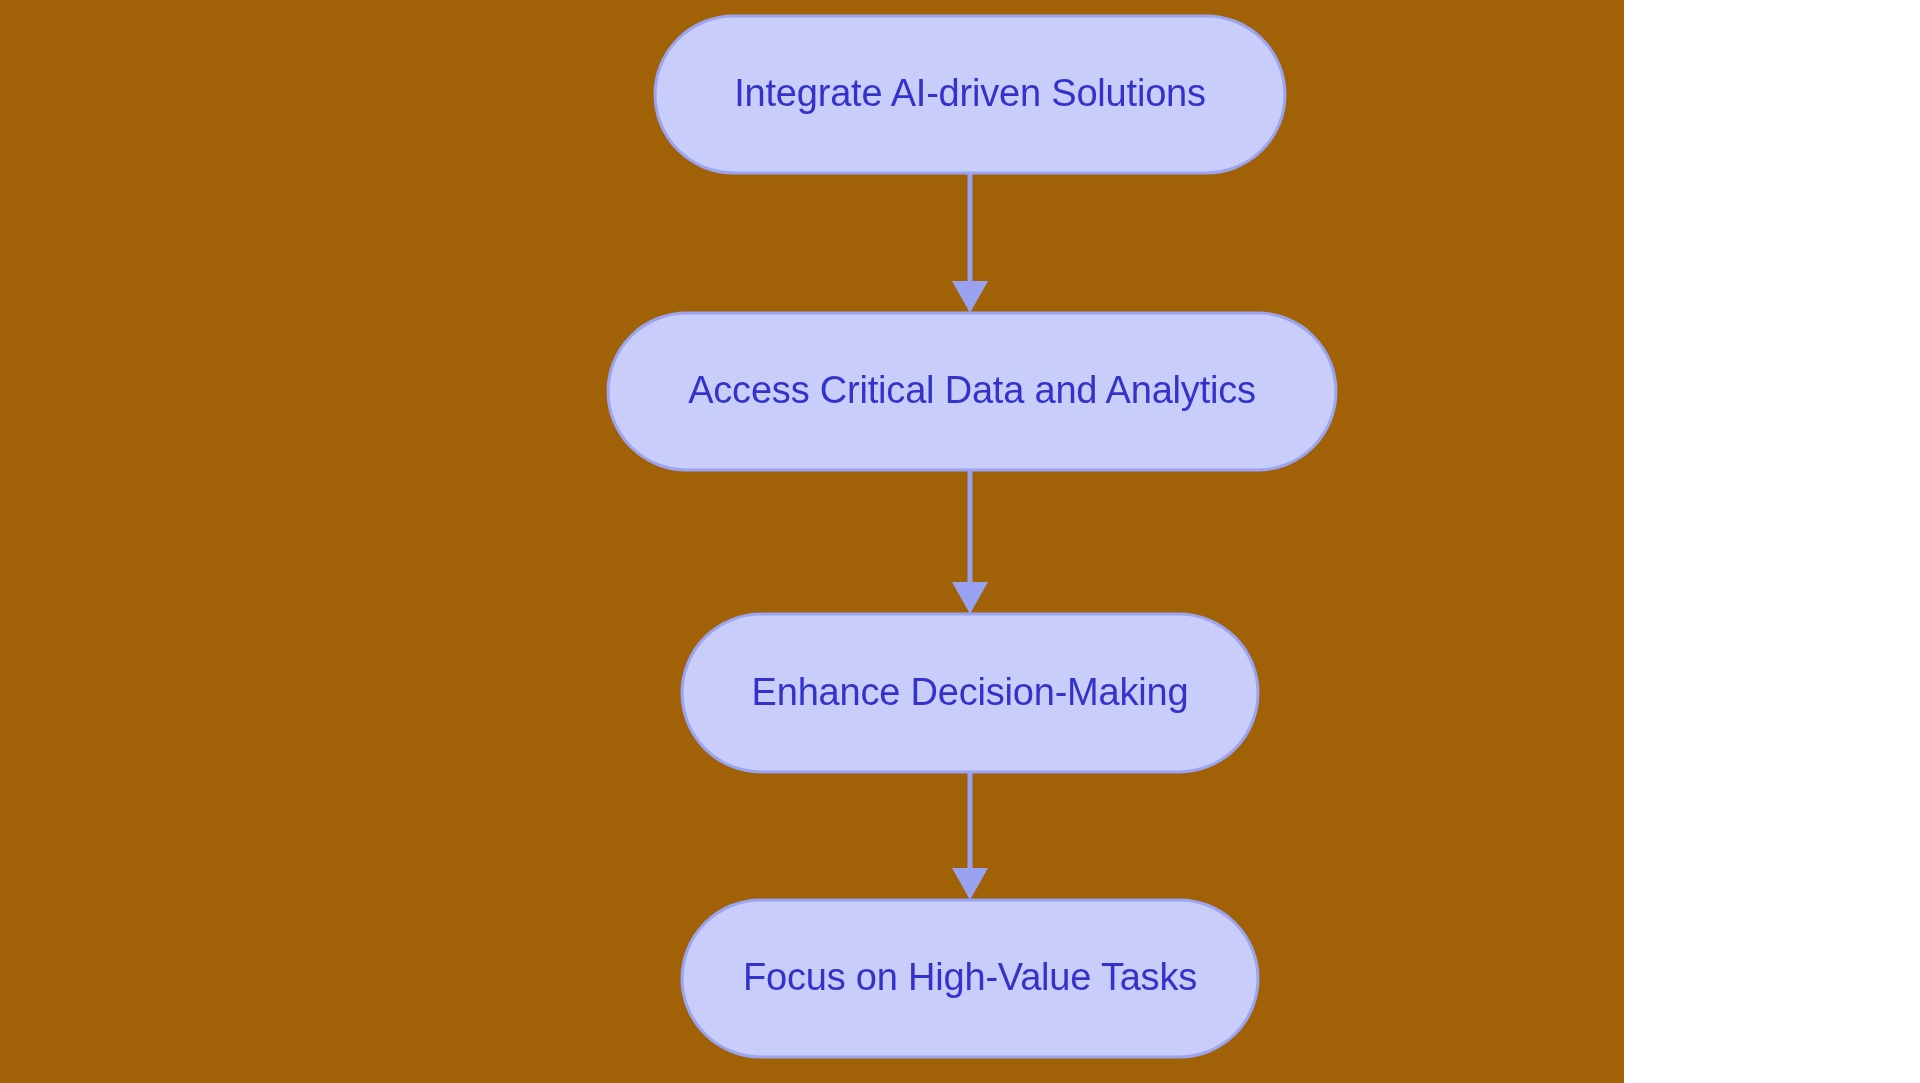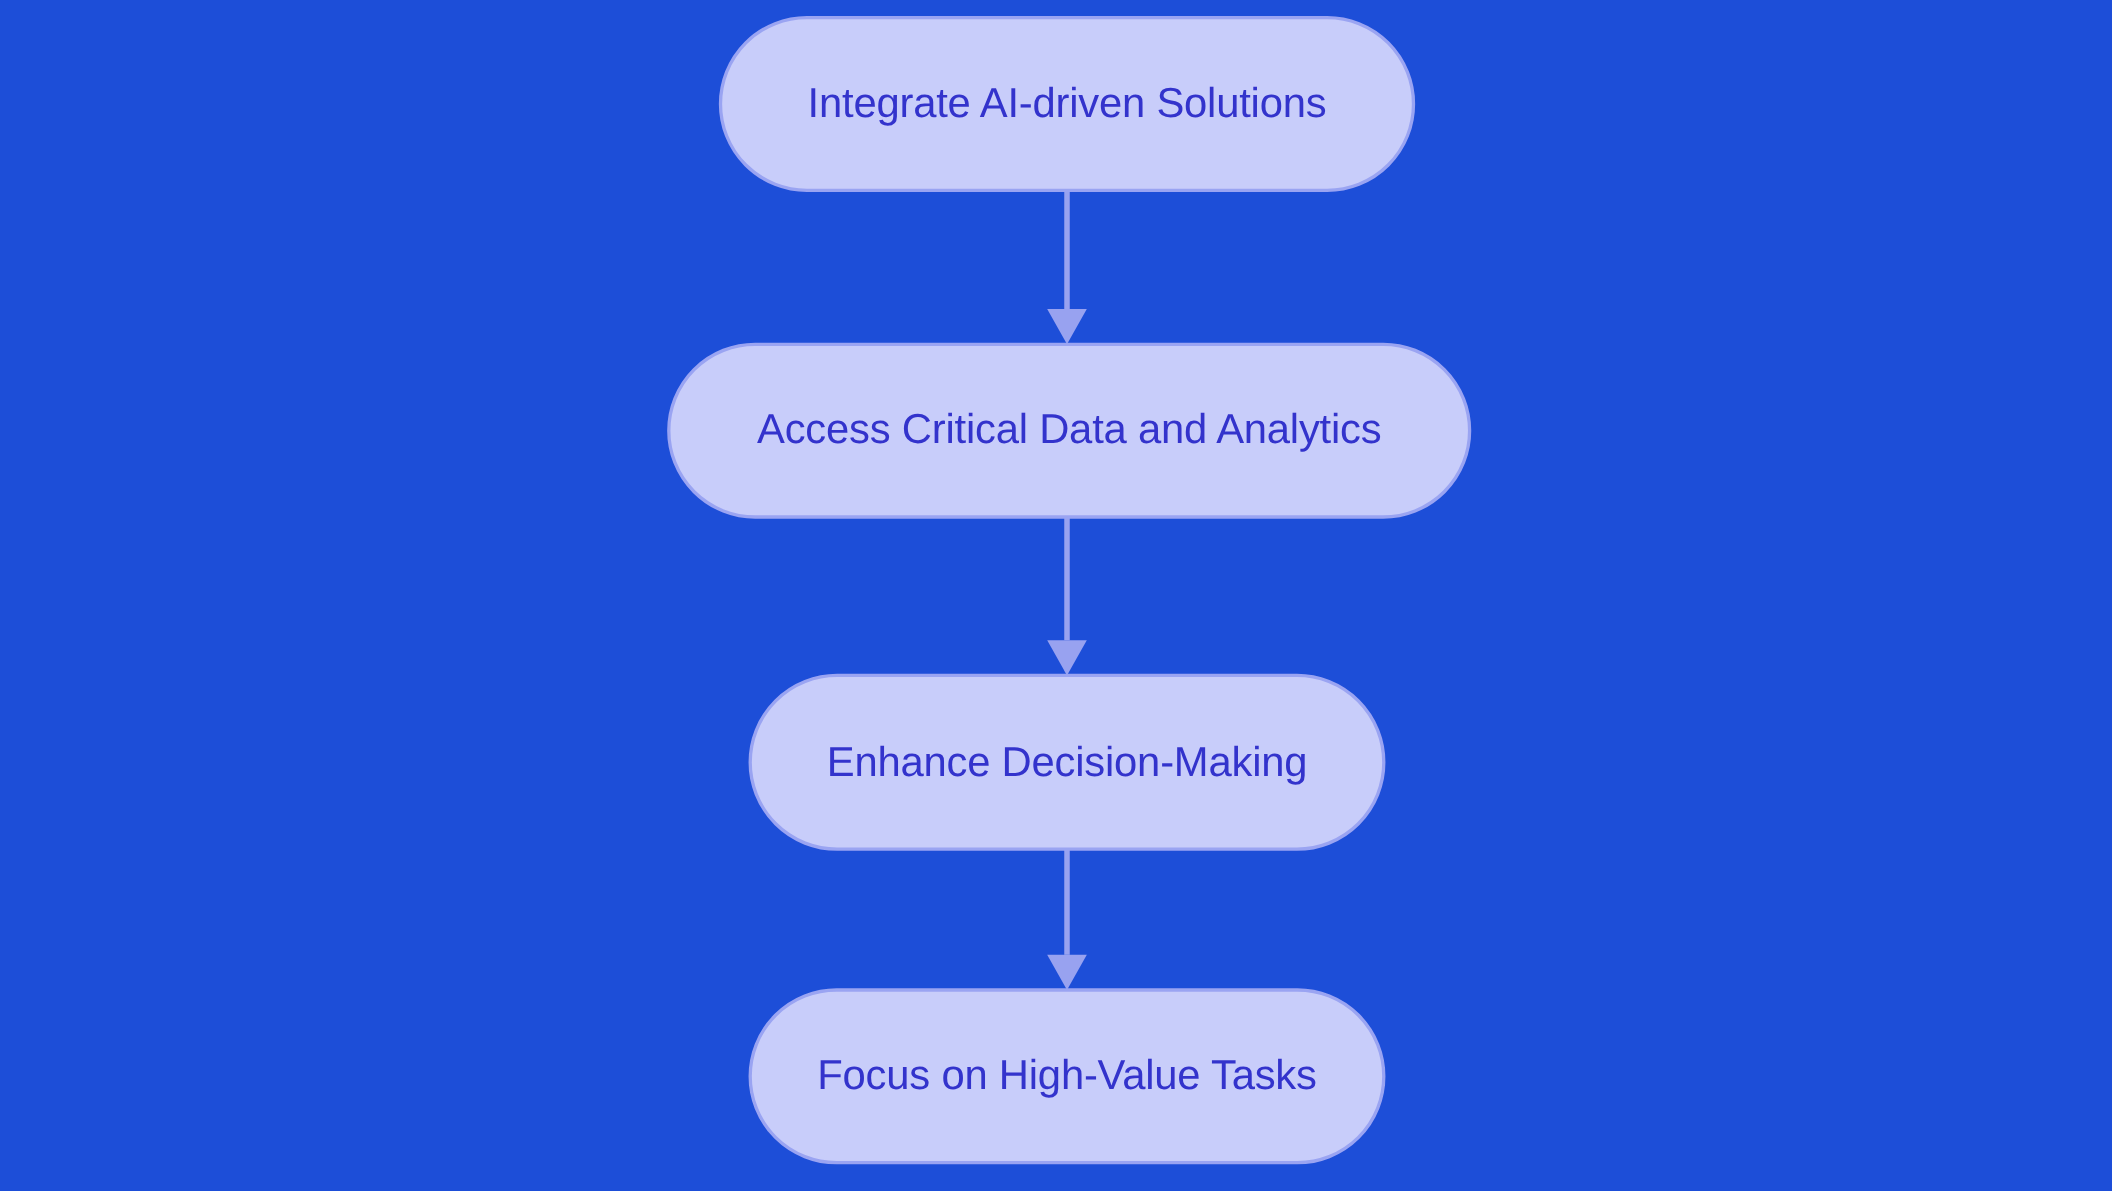--- a/index.html
+++ b/index.html
@@ -6,23 +6,23 @@
   html, body {
     margin: 0;
     padding: 0;
     background: #ffffff;
   }
   body {
     font-family: "Liberation Sans", sans-serif;
   }
   #canvas {
     position: relative;
-    width: 1920px;
+    width: 1624px;
     height: 1083px;
-    background: #1d4ed8;
+    background: #a16207;
     overflow: hidden;
   }
   #flow-svg {
     position: absolute;
     left: 0;
     top: 0;
     width: 1920px;
     height: 1083px;
   }
   .node-shape {

